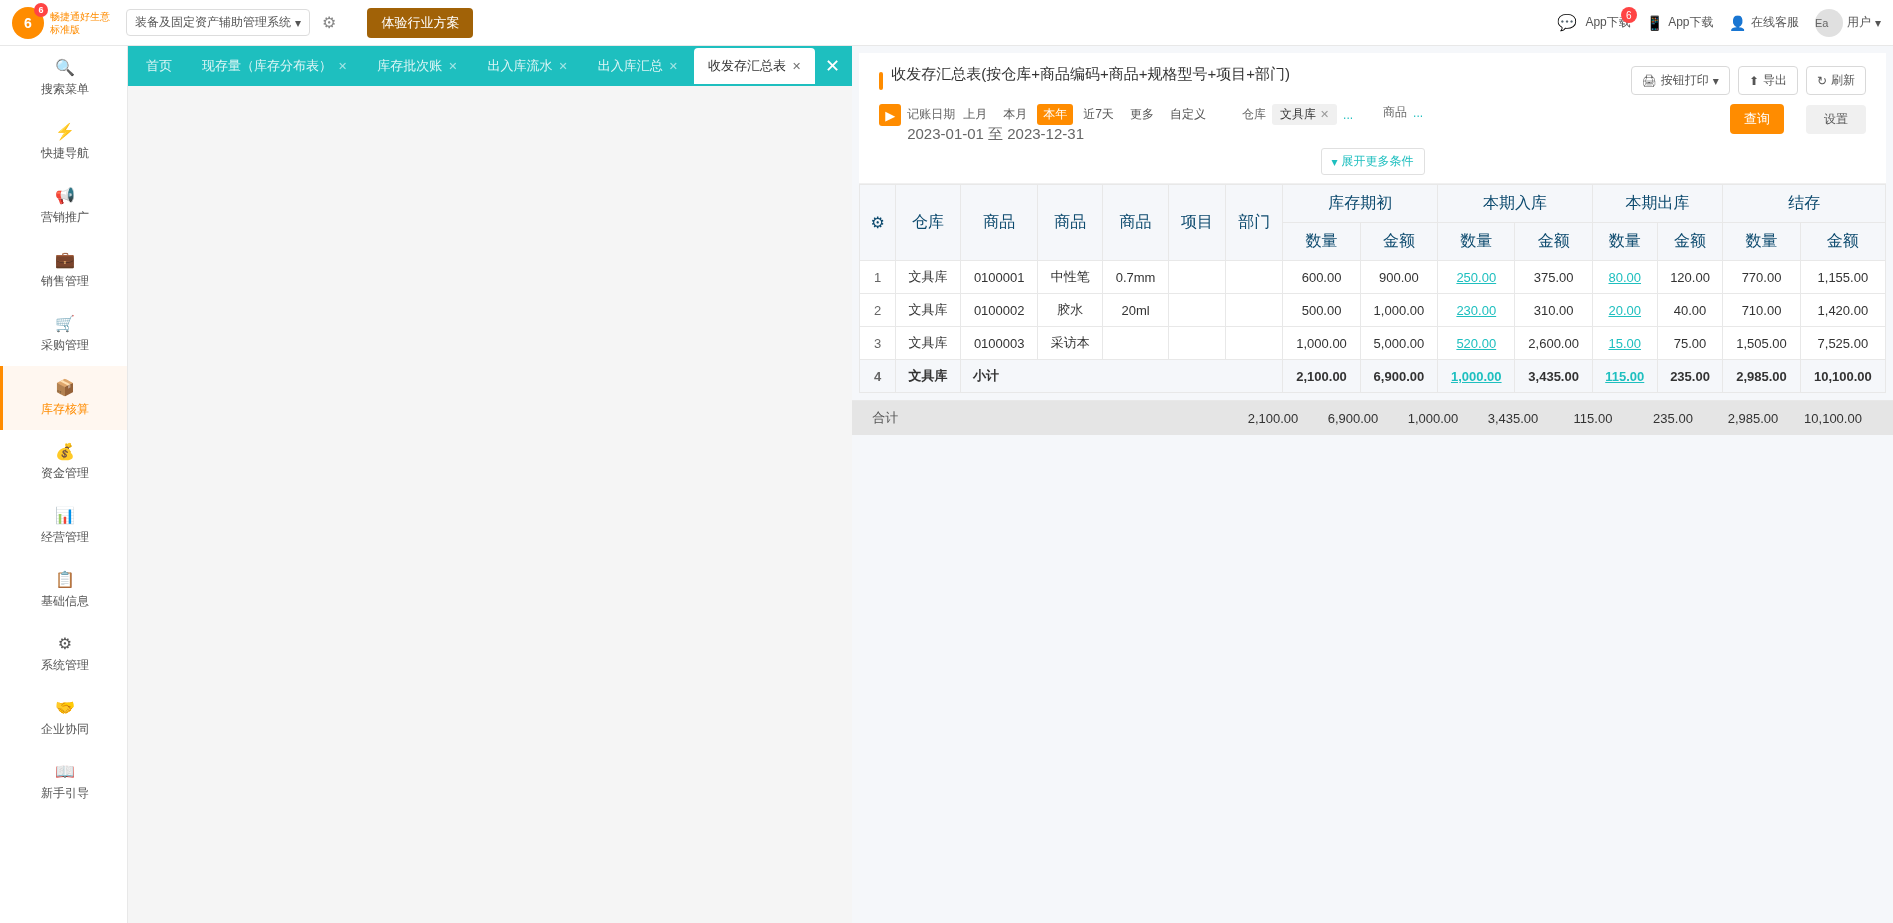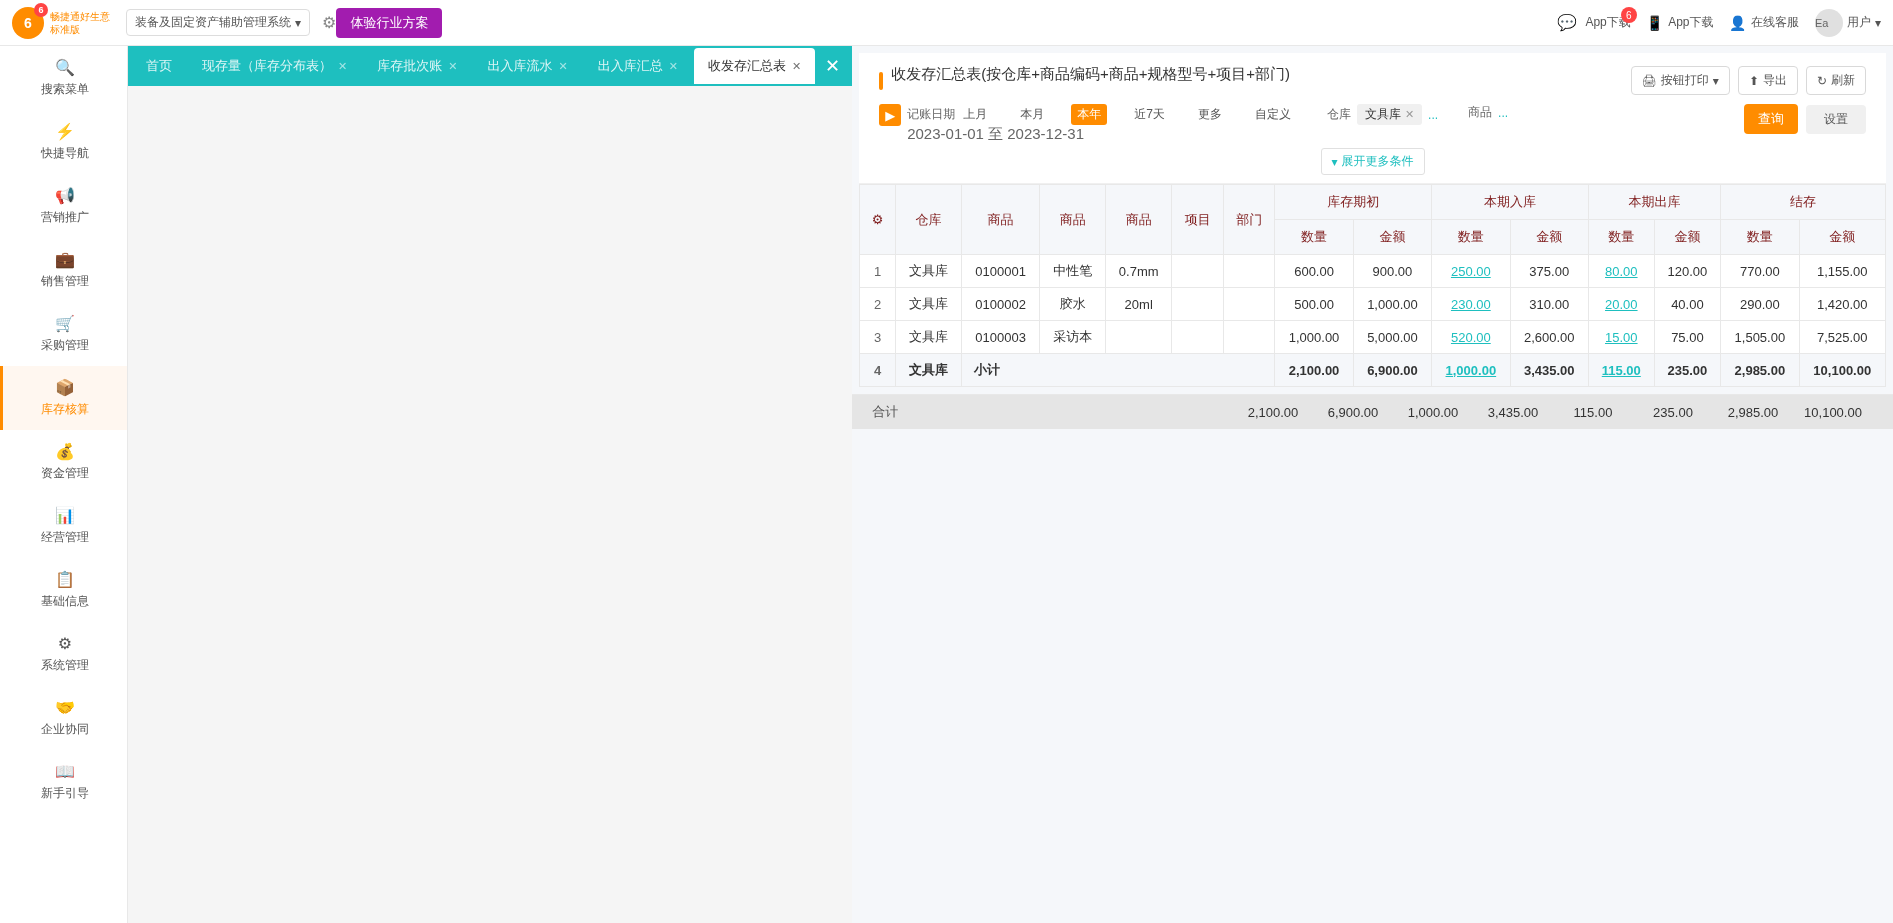--- a/index.html
+++ b/index.html
@@ -14,57 +14,57 @@
     .tab-bar { display: flex; align-items: center; background: #1ebfbf; height: 40px; flex-shrink: 0; padding: 0 4px; }
     .main-content { flex: 1; background: #f5f7fa; overflow-y: auto; padding: 0; }
 
     
     .app-logo { display: flex; align-items: center; gap: 6px; margin-right: 16px; }
     .logo-icon { width: 32px; height: 32px; background: #ff8c00; border-radius: 50%; display: flex; align-items: center; justify-content: center; color: white; font-weight: bold; font-size: 14px; position: relative; }
     .logo-badge { position: absolute; top: -4px; right: -4px; background: #ff4444; color: white; border-radius: 50%; width: 14px; height: 14px; font-size: 9px; display: flex; align-items: center; justify-content: center; }
     .logo-text { font-size: 10px; color: #ff8c00; line-height: 1.3; }
     .sys-selector { display: flex; align-items: center; gap: 4px; border: 1px solid #ddd; border-radius: 4px; padding: 4px 8px; cursor: pointer; color: #555; font-size: 12px; }
     .top-actions { display: flex; align-items: center; gap: 16px; margin-left: auto; }
-    .try-btn { background: #a21caf; color: white; border: none; border-radius: 4px; padding: 6px 14px; font-size: 13px; cursor: pointer; }
+    .try-btn { background: #a16207; color: white; border: none; border-radius: 4px; padding: 6px 14px; font-size: 13px; cursor: pointer; margin-left: 31px; }
     .top-icon-item { display: flex; align-items: center; gap: 4px; color: #555; font-size: 12px; cursor: pointer; position: relative; }
     .notif-badge { position: absolute; top: -6px; right: -6px; background: #ff4444; color: white; border-radius: 50%; width: 16px; height: 16px; font-size: 10px; display: flex; align-items: center; justify-content: center; }
     .user-avatar { width: 28px; height: 28px; background: #e0e0e0; border-radius: 50%; display: flex; align-items: center; font-size: 11px; color: #666; }
     .sidebar-item { display: flex; flex-direction: column; align-items: center; padding: 12px 4px; cursor: pointer; color: #555; font-size: 12px; gap: 4px; border-left: 3px solid transparent; }
     .sidebar-item.active { color: #ff8c00; background: #fff7f0; border-left: 3px solid #ff8c00; }
     .sidebar-icon { font-size: 16px; }
 
     
     .tab-item { display: flex; align-items: center; gap: 6px; padding: 0 14px; height: 36px; cursor: pointer; font-size: 13px; color: rgba(255,255,255,0.85); white-space: nowrap; border-radius: 4px 4px 0 0; margin-right: 2px; }
     .tab-item.active { background: #fff; color: #333; }
     .tab-close { font-size: 11px; color: inherit; opacity: 0.7; cursor: pointer; }
     .tab-bar-close { margin-left: auto; color: white; font-size: 18px; cursor: pointer; padding: 0 8px; }
 
     
     .page-wrapper { background: #fff; margin: 7px; }
     .page-header { padding: 12px 20px 8px; border-bottom: 1px solid #f0f0f0; }
     .page-title { font-size: 15px; font-weight: 500; color: #333; margin-bottom: 12px; }
     .filter-label { color: #666; font-size: 12px; }
-    .date-btns { display: flex; align-items: center; gap: 21px; }
+    .date-btns { display: flex; align-items: center; gap: 4px; }
     .date-btn { border: none; background: transparent; color: #555; font-size: 12px; cursor: pointer; padding: 2px 6px; border-radius: 3px; }
     .date-btn.active { background: #ff8c00; color: white; }
     .date-range { color: #666; font-size: 15px; }
     .filter-section { display: flex; align-items: center; gap: 6px; }
     .warehouse-tag { display: flex; align-items: center; gap: 4px; background: #f0f0f0; border-radius: 3px; padding: 2px 8px; font-size: 12px; color: #333; }
     .tag-close { cursor: pointer; color: #999; font-size: 11px; }
     .more-btn { color: #1ebfbf; font-size: 12px; cursor: pointer; }
     .expand-btn { display: flex; align-items: center; gap: 4px; color: #1ebfbf; font-size: 12px; cursor: pointer; border: 1px solid #e0e0e0; border-radius: 3px; padding: 4px 10px; background: #fff; }
     .btn-primary { background: #ff8c00; color: white; border: none; border-radius: 4px; padding: 6px 14px; font-size: 13px; cursor: pointer; }
     .btn-icon { background: #fff; color: #555; border: 1px solid #d9d9d9; border-radius: 4px; padding: 5px 10px; font-size: 12px; cursor: pointer; display: flex; align-items: center; gap: 4px; }
     .settings-btn { background: #f0f0f0; color: #555; border: none; border-radius: 4px; padding: 6px 18px; font-size: 12px; cursor: pointer; }
 
     
     .table-container { overflow-x: auto; }
     table { width: 100%; border-collapse: collapse; font-size: 13px; }
     thead tr { background: #f5f7fa; }
-    th { padding: 8px 10px; text-align: center; color: #7f1d1d; font-weight: normal; border: 1px solid #e8e8e8; font-size: 13px; white-space: nowrap; }
+    th { padding: 8px 10px; text-align: center; color: #0c4a6e; font-weight: normal; border: 1px solid #e8e8e8; font-size: 16px; white-space: nowrap; }
     td { padding: 7px 10px; text-align: center; border: 1px solid #e8e8e8; color: #333; }
     .subtotal-row { font-weight: bold; background: #f5f7fa; }
     .underline { text-decoration: underline; cursor: pointer; color: #1ebfbf; }
     .settings-col { width: 36px; text-align: center; cursor: pointer; }
     .col-num { color: #666; text-align: center; }
 
     
     .total-bar { display: flex; align-items: center; background: #e5e5e5; border-top: 1px solid #e8e8e8; padding: 8px 20px; font-size: 13px; position: sticky; bottom: 0; }
     .total-label { color: #555; margin-right: auto; font-weight: 500; min-width: 100px; }
     .total-values { display: flex; gap: 0; flex: 1; justify-content: flex-end; }
@@ -253,21 +253,21 @@
                   <span class="tag-close">✕</span>
                 </div>
                 <span class="more-btn">...</span>
               </div>
 
               <div class="filter-section" style="margin-left:20px;">
                 <span class="filter-label">商品</span>
                 <span class="more-btn">...</span>
               </div>
 
-              <div style="margin-left:auto; display:flex; gap:8px; align-items:center;">
+              <div style="margin-left:auto; display:flex; gap:22px; align-items:center;">
                 <button class="btn-primary">查询</button>
                 <button class="settings-btn">设置</button>
               </div>
             </div>
 
             <div style="display:flex; justify-content:center; margin-top:4px;">
               <button class="expand-btn">
                 <span>▾</span>
                 <span>展开更多条件</span>
               </button>
@@ -328,21 +328,21 @@
                   <td>胶水</td>
                   <td>20ml</td>
                   <td></td>
                   <td></td>
                   <td>500.00</td>
                   <td>1,000.00</td>
                   <td class="underline">230.00</td>
                   <td>310.00</td>
                   <td class="underline">20.00</td>
                   <td>40.00</td>
-                  <td>290.00</td>
+                  <td>710.00</td>
                   <td>1,420.00</td>
                 </tr>
 
                 <tr>
                   <td class="col-num">3</td>
                   <td>文具库</td>
                   <td>0100003</td>
                   <td>采访本</td>
                   <td></td>
                   <td></td>

